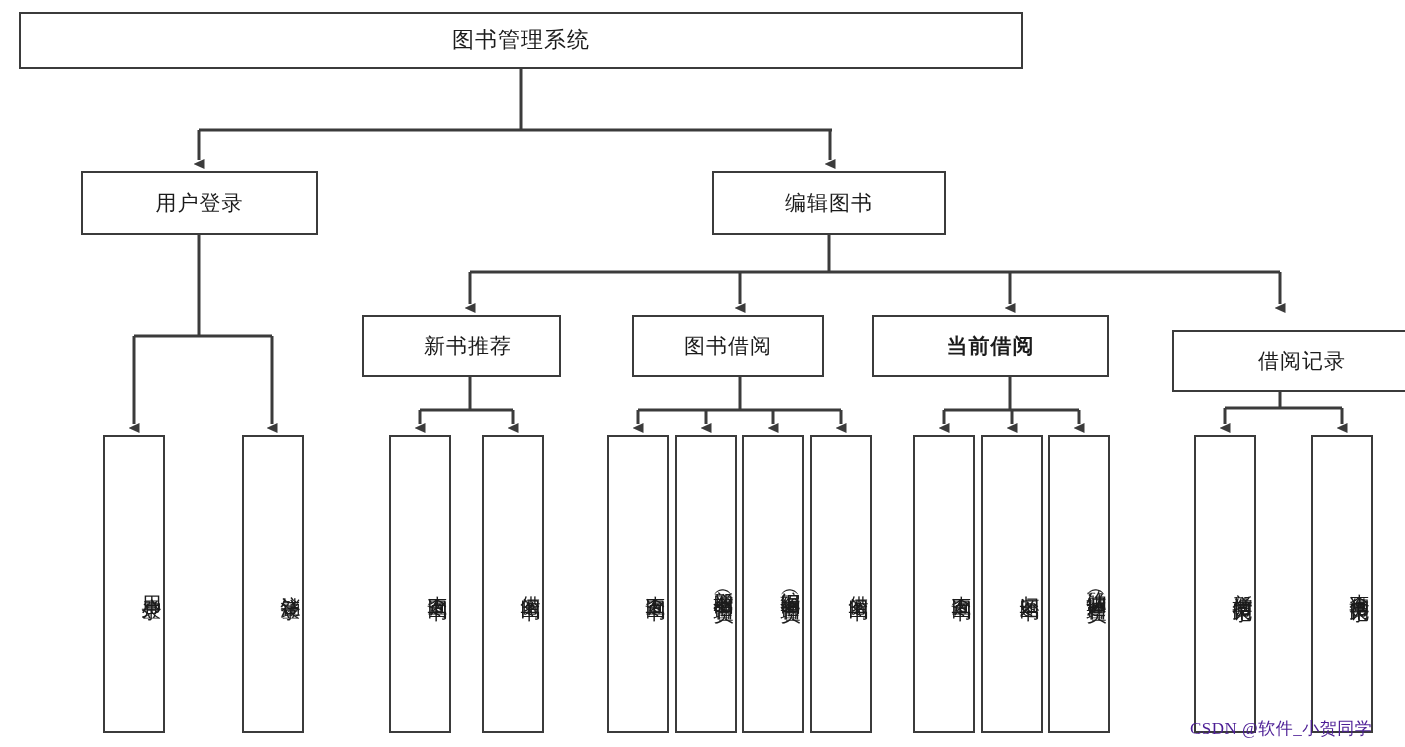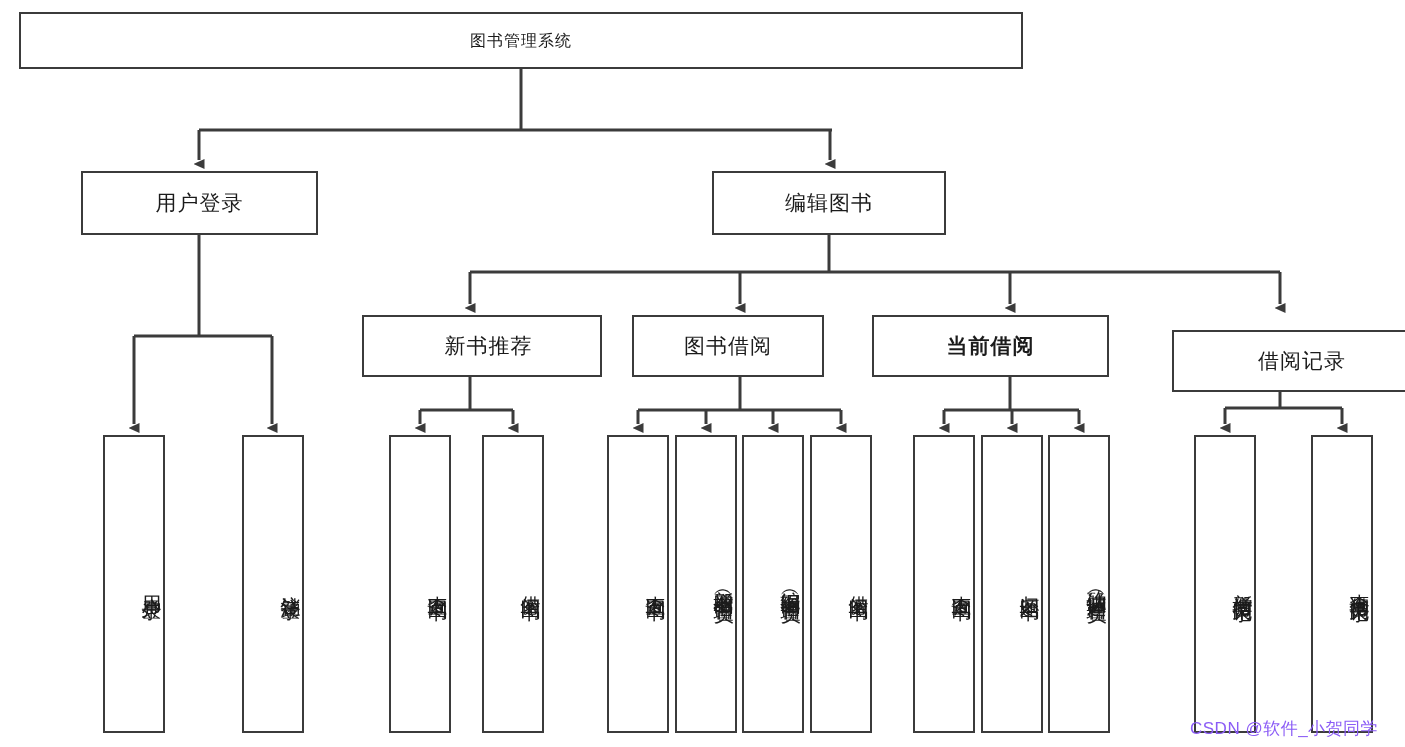--- a/index.html
+++ b/index.html
@@ -45,28 +45,29 @@
   .node.vert {
     writing-mode: vertical-rl;
     text-orientation: upright;
     font-size: 20px;
     letter-spacing: 2px;
     padding: 12px 0;
     align-items: flex-start;
     justify-content: center;
   }
   .node.root {
-    font-size: 16px;
+    font-size: 22px;
   }
   .watermark {
     position: absolute;
     font-size: 17px;
-    color: #8b5cf6;
+    color: #4c1d95;
     white-space: nowrap;
     letter-spacing: 0.5px;
+    font-family: Liberation Serif, serif;
   }
 </style>
 </head>
 <body>
 
 <div id="canvas">
 
   <svg id="edges" viewBox="0 0 1405 747" width="1405" height="747" xmlns="http://www.w3.org/2000/svg">
     <defs>
       <marker id="arrow" markerWidth="10" markerHeight="11" refX="1" refY="5.5" orient="auto" markerUnits="userSpaceOnUse">
@@ -115,21 +116,21 @@
       <path d="M1225,408 L1225,424" marker-end="url(#arrow)"></path>
       <path d="M1342,408 L1342,424" marker-end="url(#arrow)"></path>
     </g>
   </svg>
 
   <div class="node horiz root" style="left:19px;top:12px;width:1004px;height:57px;">图书管理系统</div>
 
   <div class="node horiz" style="left:81px;top:171px;width:237px;height:64px;">用户登录</div>
   <div class="node horiz" style="left:712px;top:171px;width:234px;height:64px;">编辑图书</div>
 
-  <div class="node horiz" style="left:362px;top:315px;width:240px;height:62px;padding-left:13px;">新书推荐</div>
+  <div class="node horiz" style="left:362px;top:315px;width:199px;height:62px;padding-left:13px;">新书推荐</div>
   <div class="node horiz" style="left:632px;top:315px;width:192px;height:62px;">图书借阅</div>
   <div class="node horiz" style="left:872px;top:315px;width:237px;height:62px;font-weight:bold;">当前借阅</div>
   <div class="node horiz" style="left:1172px;top:330px;width:260px;height:62px;">借阅记录</div>
 
   <div class="node vert" style="left:103px;top:435px;width:62px;height:298px;">用户登录</div>
   <div class="node vert" style="left:242px;top:435px;width:62px;height:298px;">注销登录</div>
 
   <div class="node vert" style="left:389px;top:435px;width:62px;height:298px;">查询图书</div>
   <div class="node vert" style="left:482px;top:435px;width:62px;height:298px;">借阅图书</div>
 

